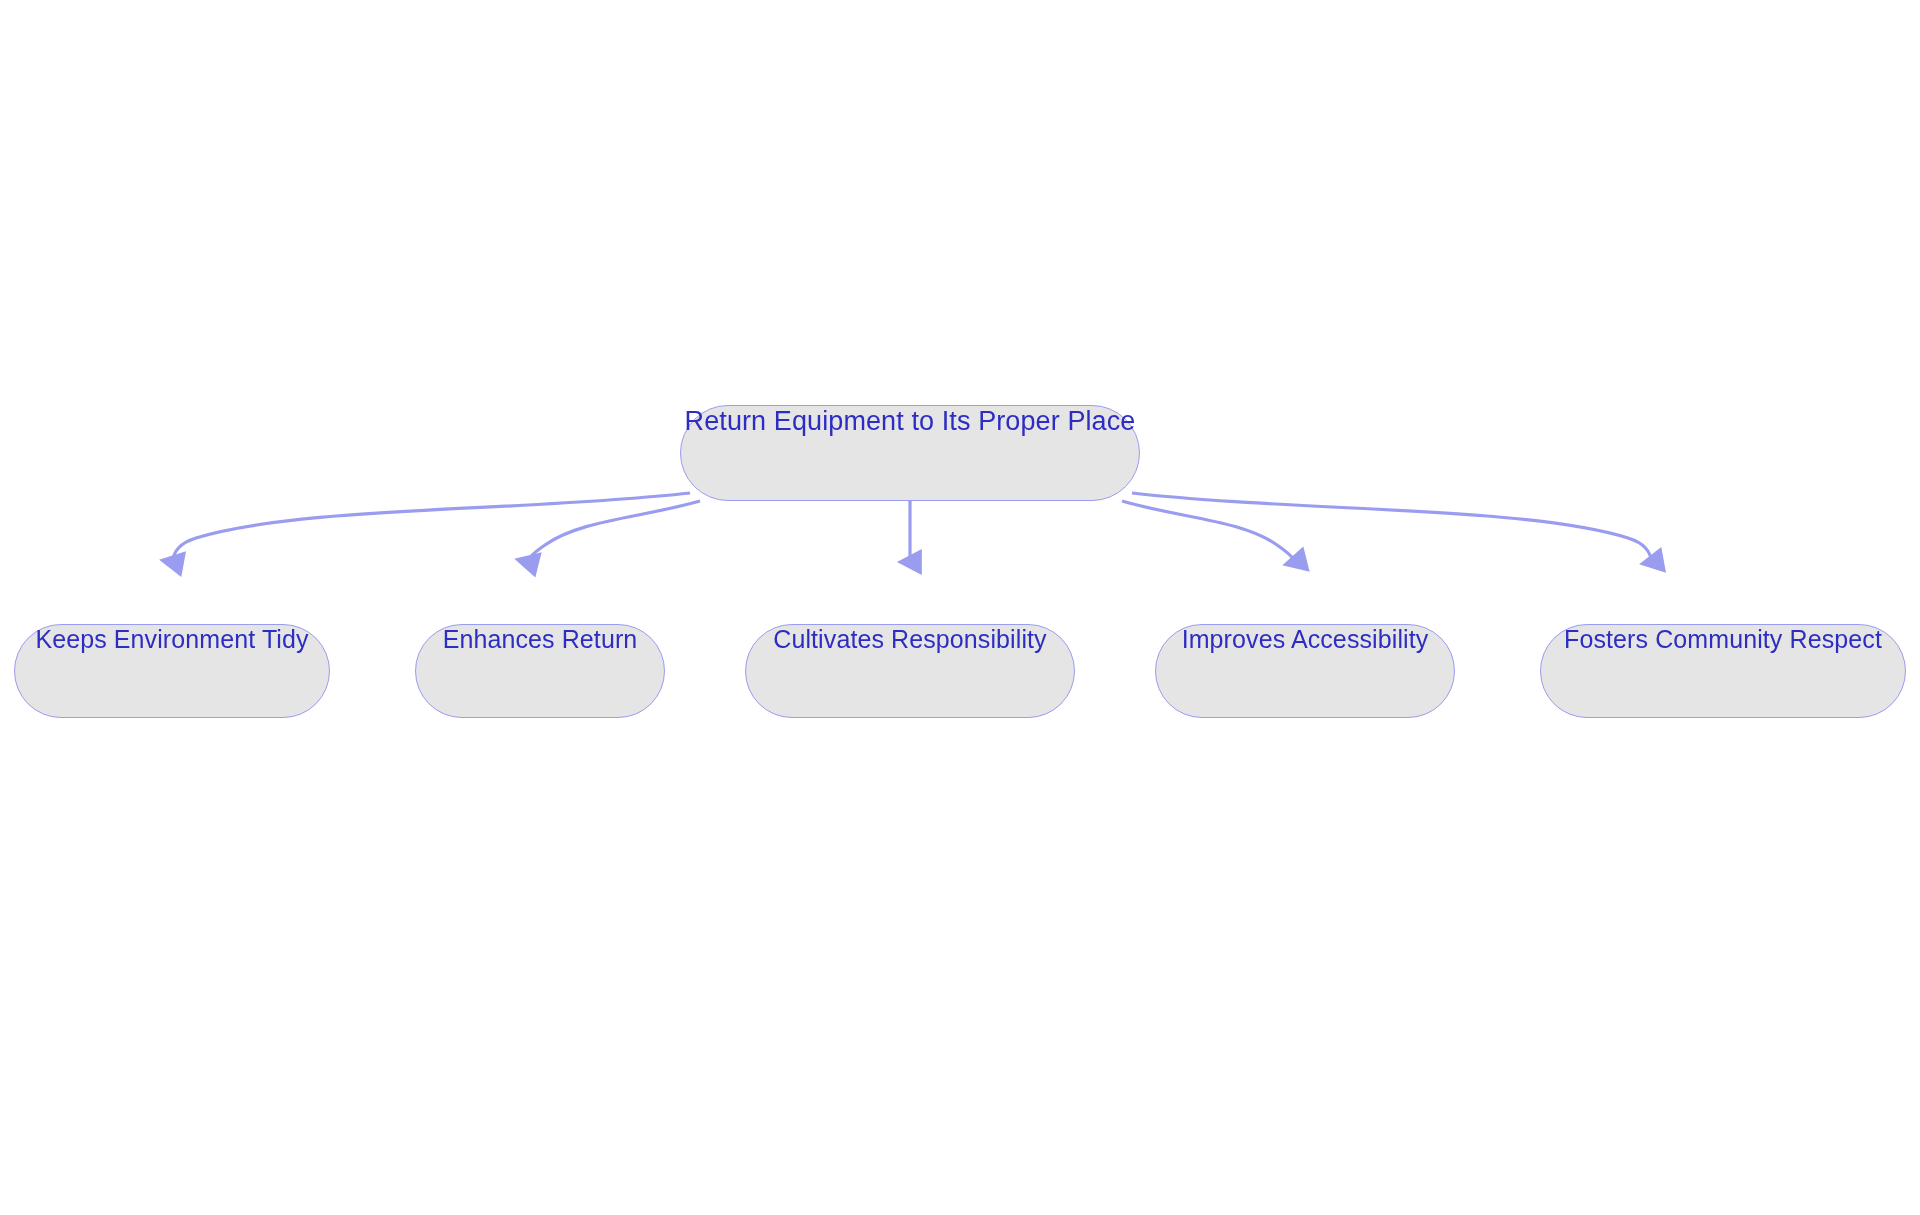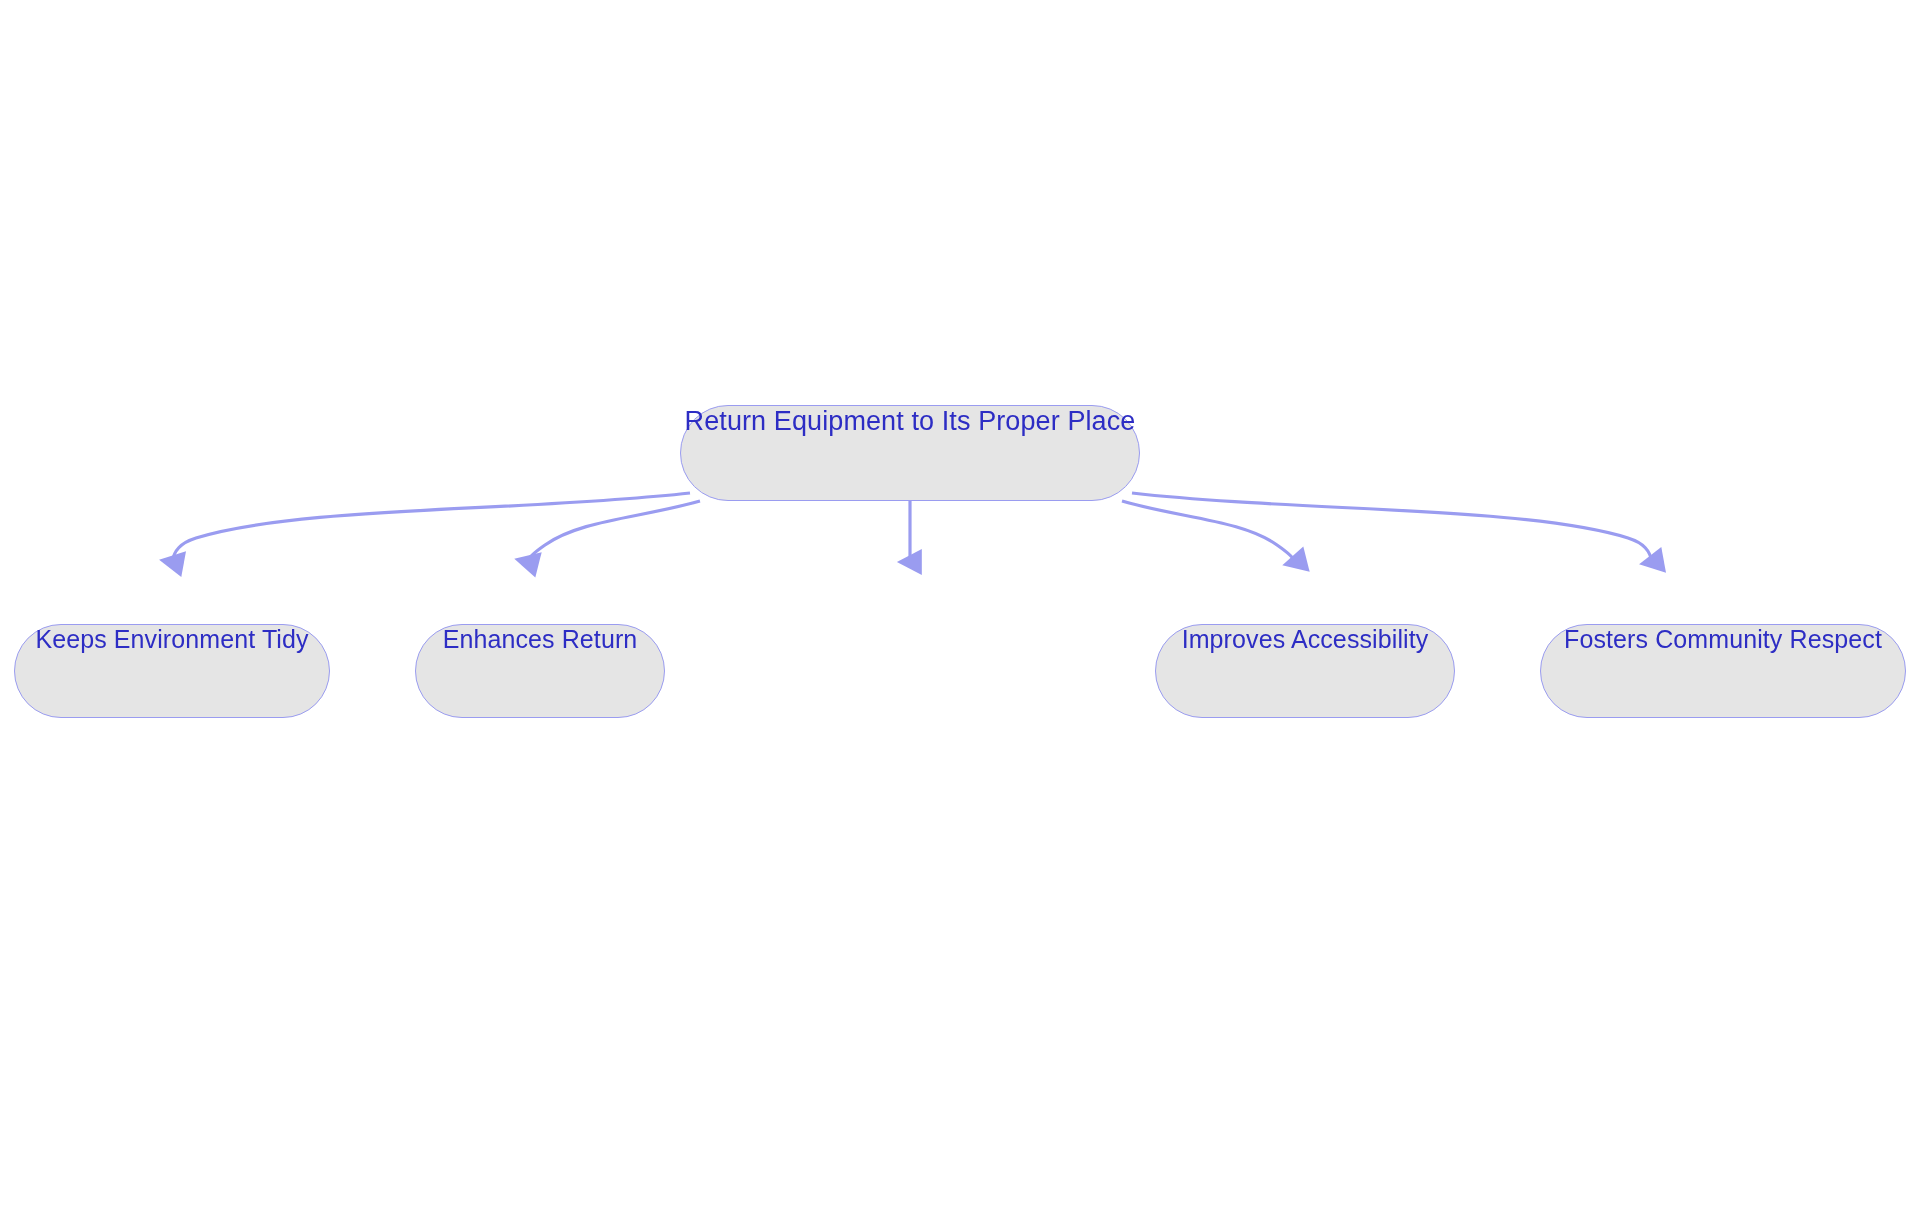--- a/index.html
+++ b/index.html
@@ -121,20 +121,23 @@
   </div>
 
   <div class="node node-leaf leaf-0">
     <span class="node-label">Keeps Environment Tidy</span>
   </div>
 
   <div class="node node-leaf leaf-1">
     <span class="node-label">Enhances Return</span>
   </div>
 
+  <div class="node node-leaf leaf-2">
+    <span class="node-label">Cultivates Responsibility</span>
+  </div>
 
   <div class="node node-leaf leaf-4">
     <span class="node-label">Fosters Community Respect</span>
   </div>
 
   <div class="node node-leaf leaf-3">
     <span class="node-label">Improves Accessibility</span>
   </div>
 
 

